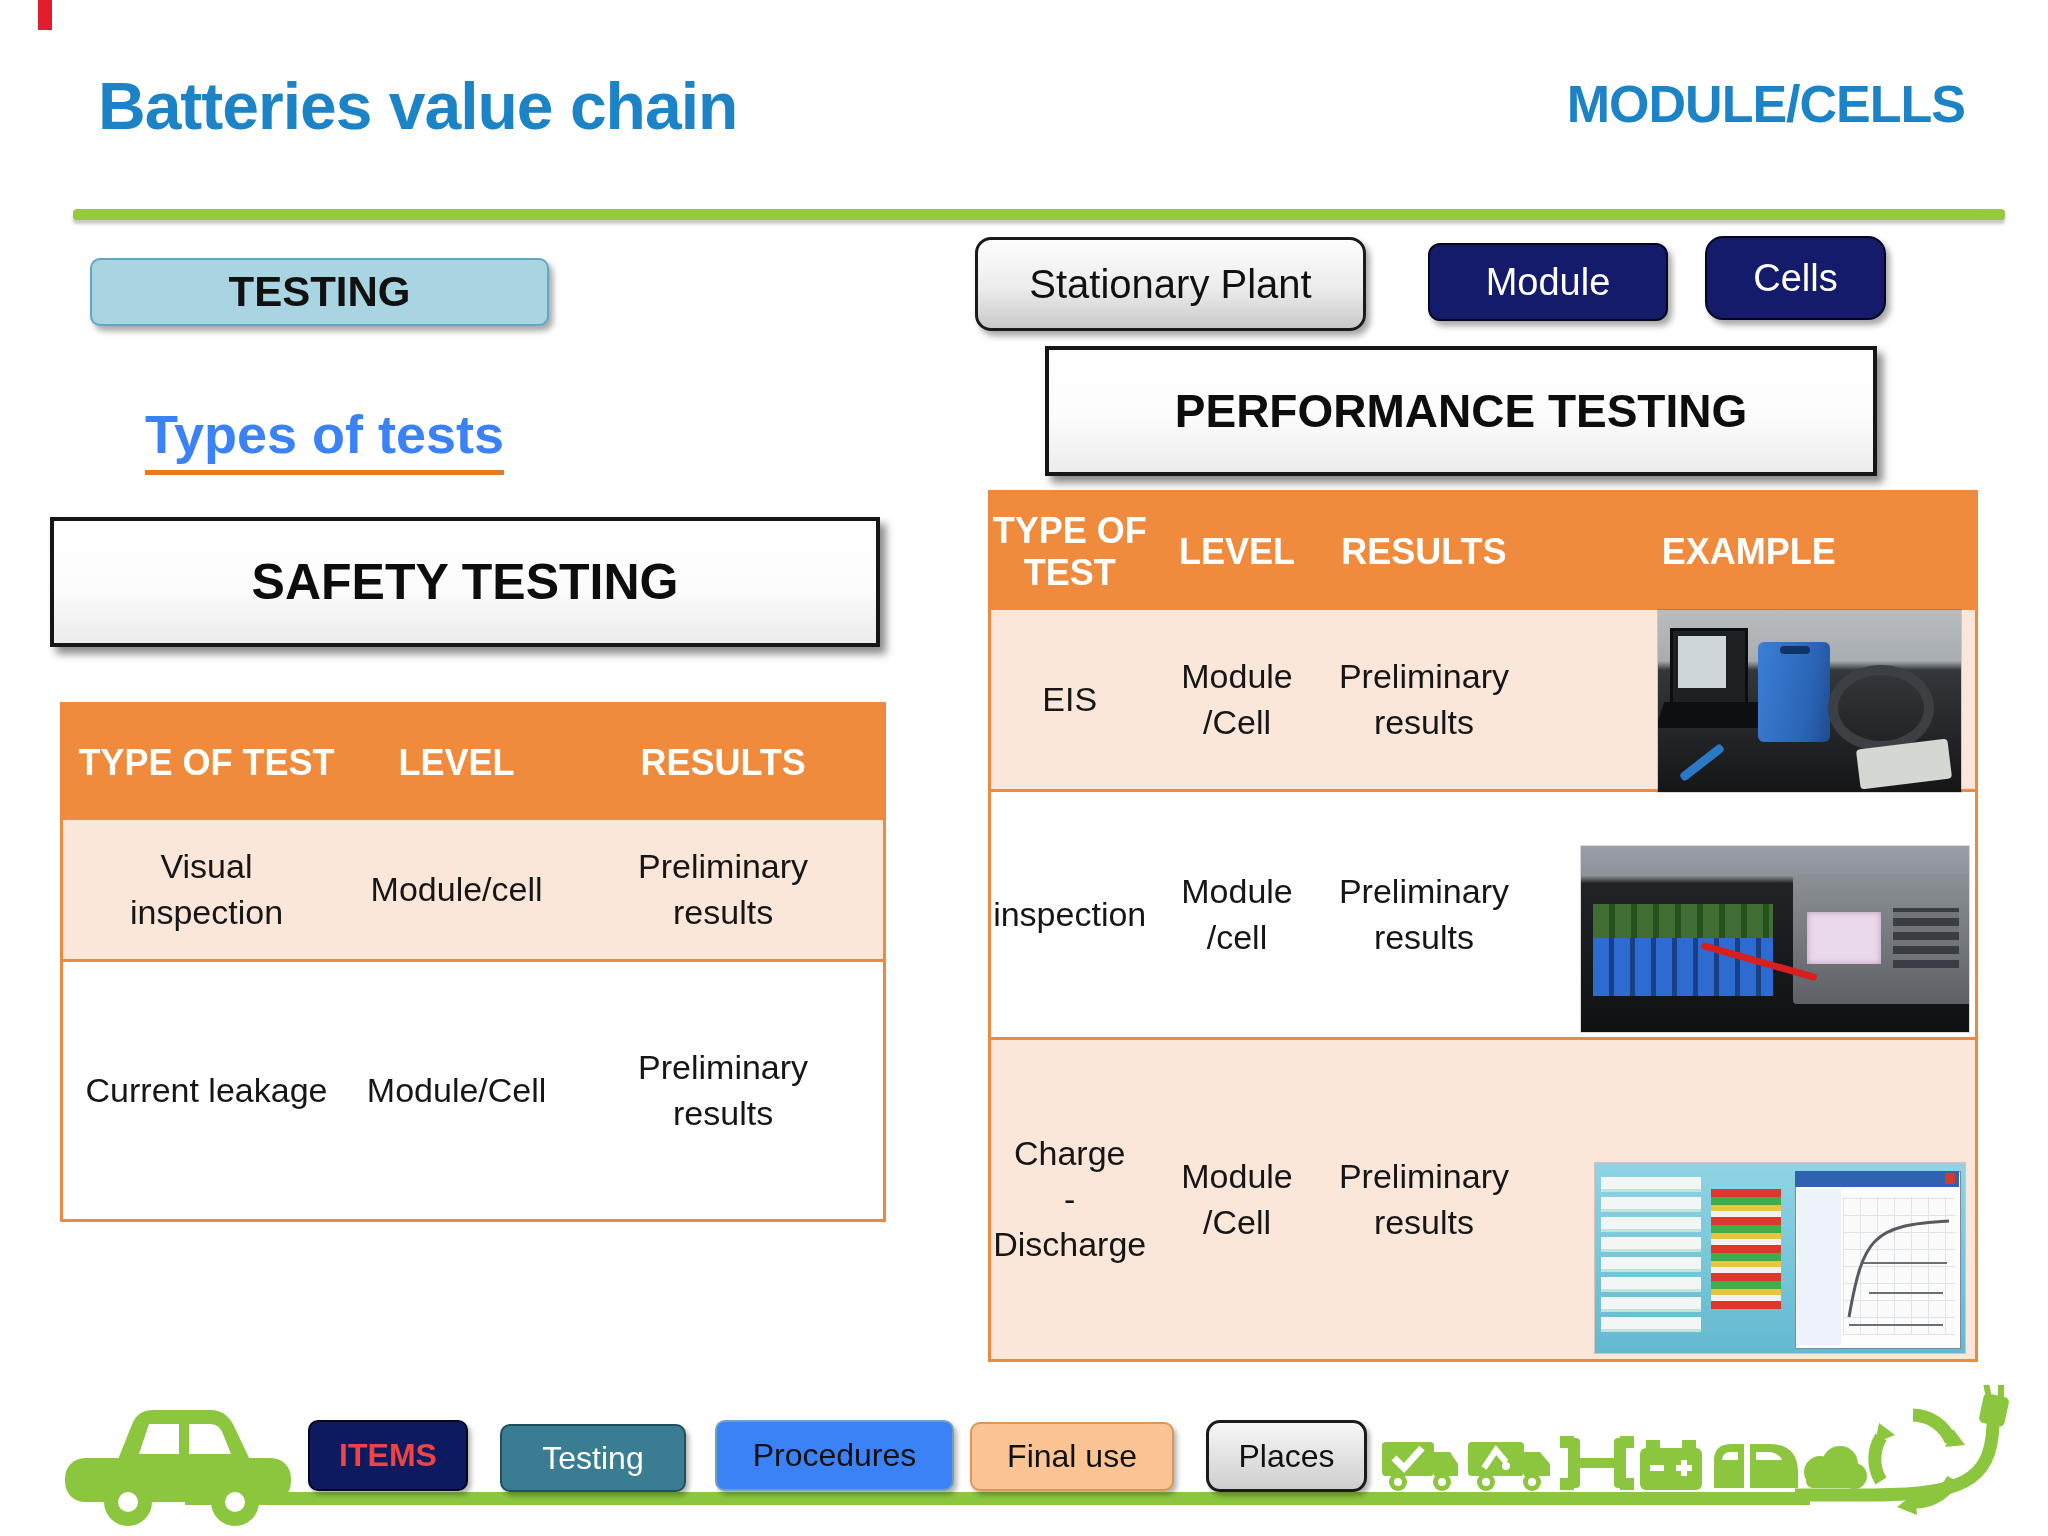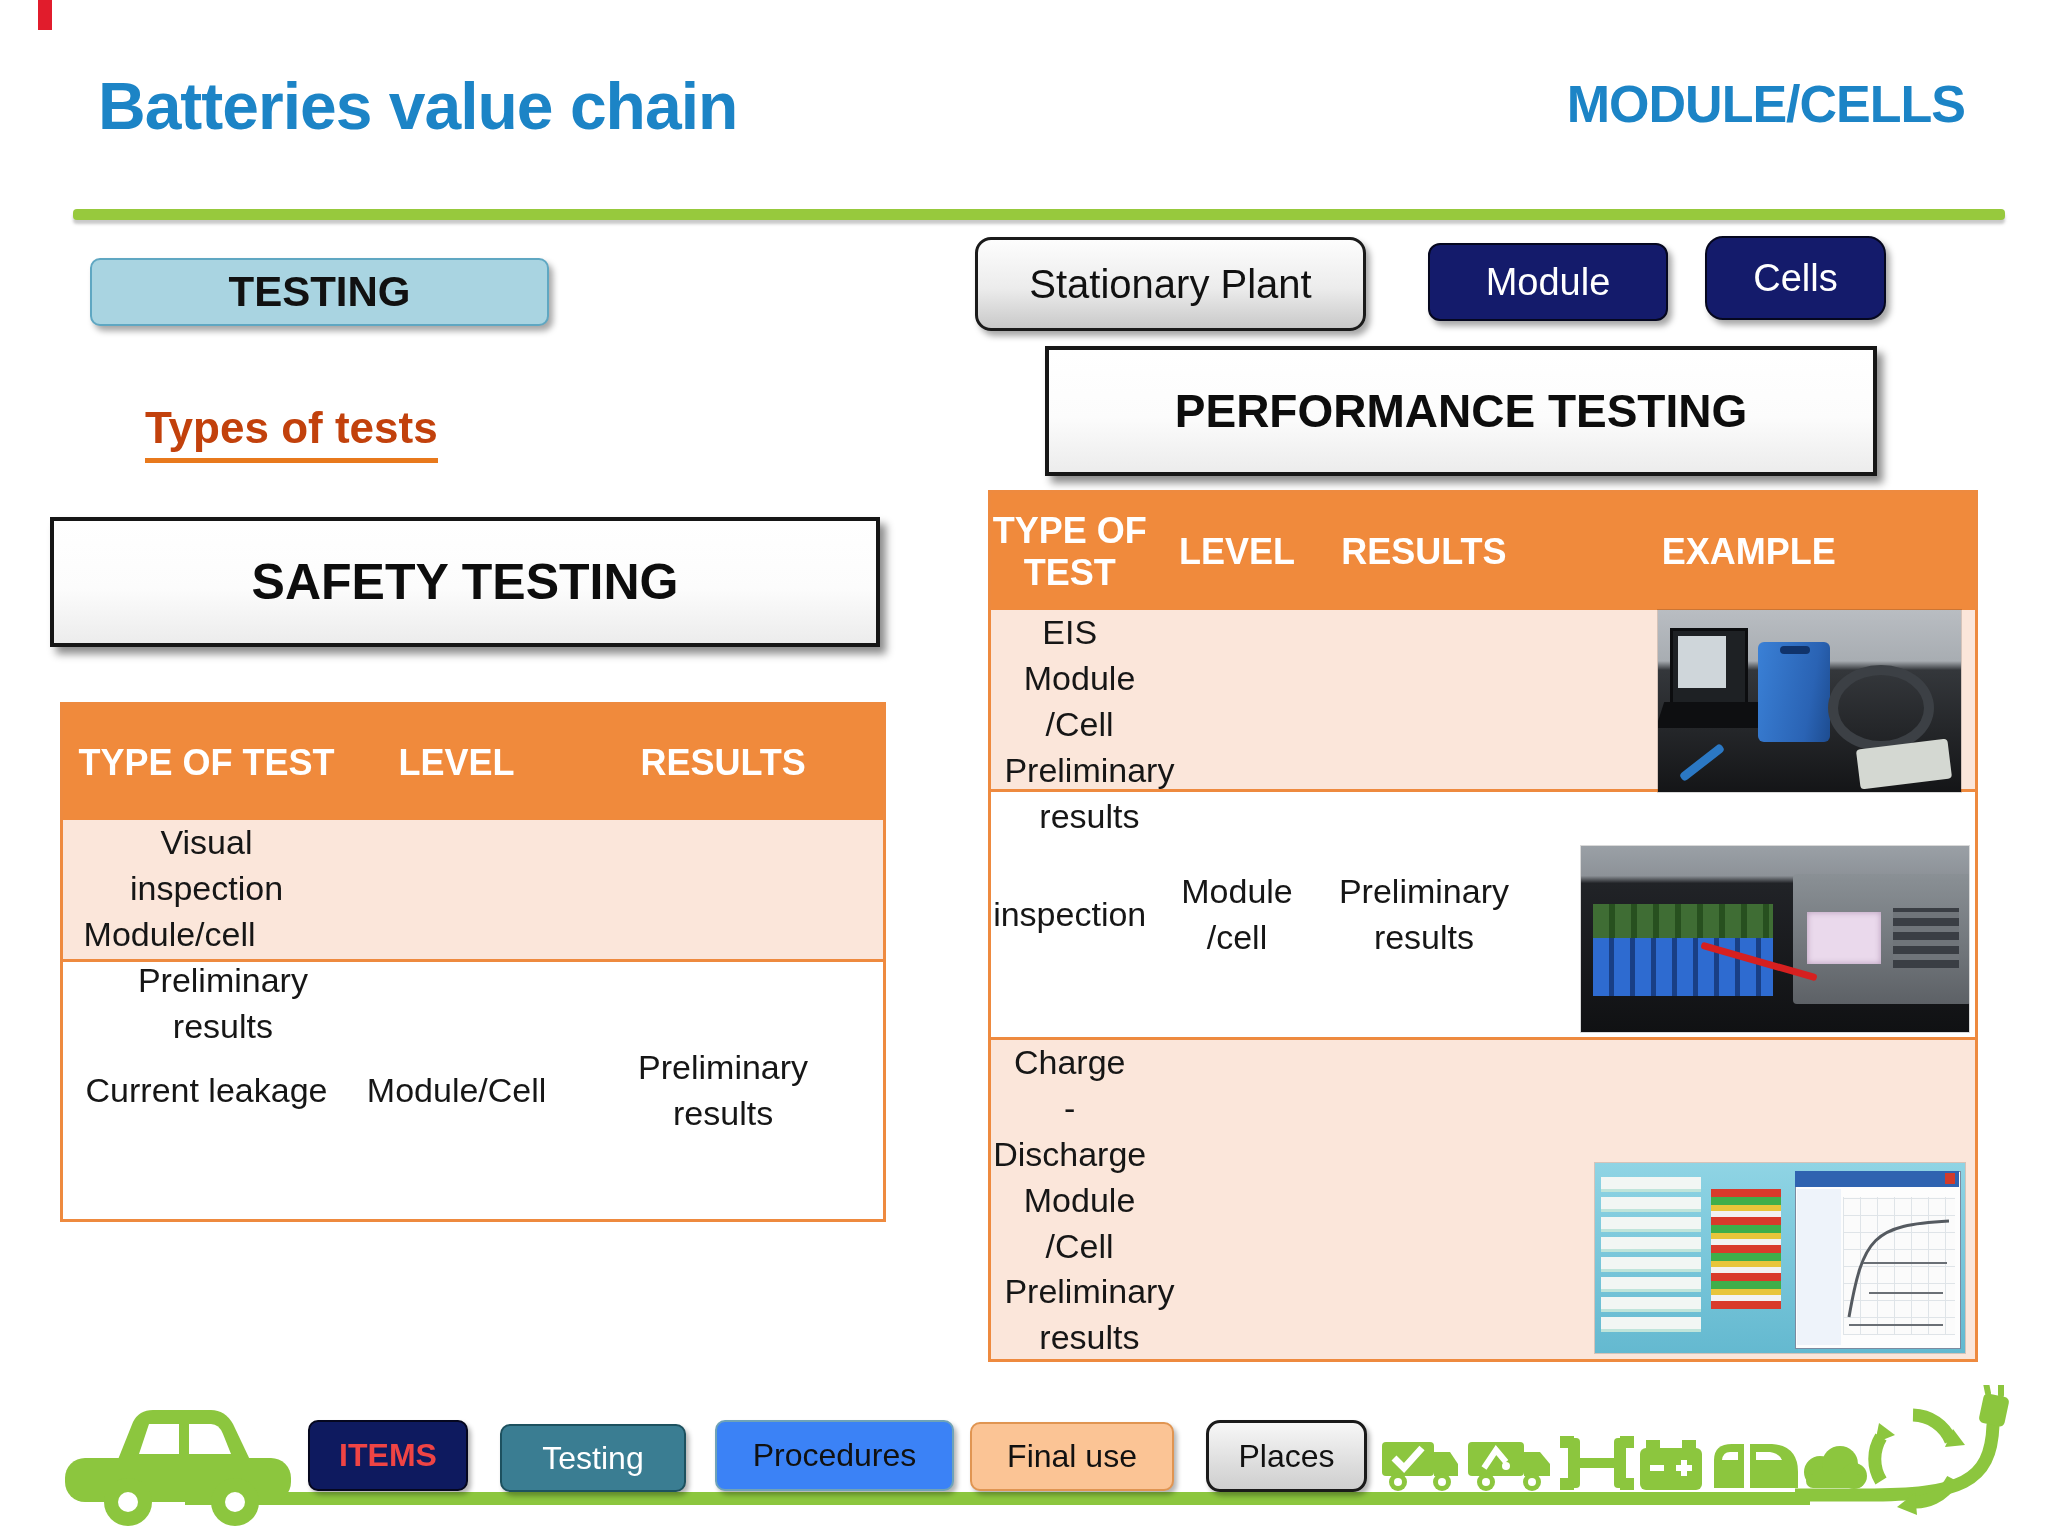--- a/index.html
+++ b/index.html
@@ -20,34 +20,34 @@
   .chip{border-radius:12px;box-shadow:4px 5px 6px rgba(0,0,0,.35);font-weight:400;}
   .chip-testing{left:90px;top:258px;width:455px;height:64px;background:#a9d4e1;
                 border:2px solid #5fa7c2;font-size:42px;font-weight:700;color:#111;border-radius:10px;}
   .chip-stationary{left:975px;top:237px;width:385px;height:88px;border:3px solid #1a1a1a;border-radius:16px;
                 background:linear-gradient(180deg,#fdfdfd 0%,#ececec 55%,#c9c9c9 100%);font-size:40px;color:#111;}
   .chip-module{left:1428px;top:243px;width:236px;height:74px;background:#141b6b;border:2px solid #05071f;
                color:#fff;font-size:38px;border-radius:12px;}
   .chip-cells{left:1705px;top:236px;width:177px;height:80px;background:#141b6b;border:2px solid #05071f;
               color:#fff;font-size:38px;border-radius:18px;}
 
-  .types-tests{left:145px;top:403px;width:400px;height:56px;font-size:44px;font-weight:700;color:#c2410c;}
+  .types-tests{left:145px;top:403px;width:400px;height:56px;font-size:54px;font-weight:700;color:#3b82f6;}
   .types-tests span{border-bottom:5px solid #e8791c;padding-bottom:6px;}
 
   .box3d{background:linear-gradient(180deg,#ffffff 0%,#fcfcfc 55%,#ececec 100%);
          border:4px solid #161616;box-shadow:6px 7px 8px rgba(0,0,0,.45);}
   .safety-box{left:50px;top:517px;width:822px;height:122px;font-size:50px;font-weight:700;color:#0d0d0d;}
   .perf-box{left:1045px;top:346px;width:824px;height:122px;font-size:46px;font-weight:700;color:#0d0d0d;}
 
   
   .tbl{border:3px solid #ee8a3f;box-sizing:border-box;}
   .trow{display:flex;width:100%;box-sizing:border-box;}
   .tcell{display:flex;align-items:center;justify-content:center;text-align:center;white-space:pre-line;}
   .thead{background:#f08a3c;color:#ffffff;font-weight:700;font-size:36px;}
-  .peach{background:#fbe6da;flex-direction:column;}
+  .peach{background:#fbe6da;}
   .white{background:#ffffff;}
   .body-cell{font-size:34px;color:#161616;line-height:1.35;}
 
   #left-table{left:60px;top:702px;width:826px;height:520px;}
   #right-table{left:988px;top:490px;width:990px;height:872px;}
 
   
   .lc1{width:35%;} .lc2{width:26%;} .lc3{width:39%;}
   
   .rc1{width:16%;} .rc2{width:18%;} .rc3{width:20%;} .rc4{width:46%;}

